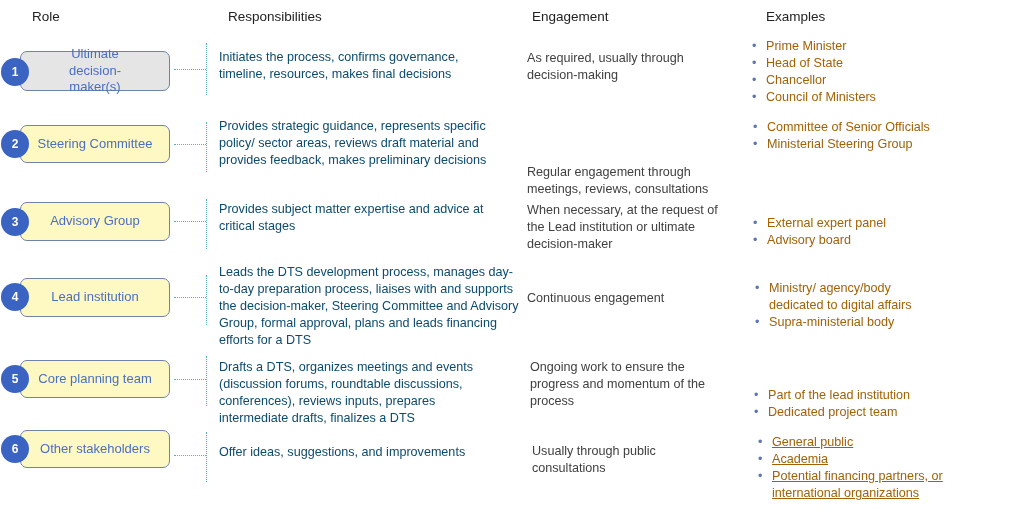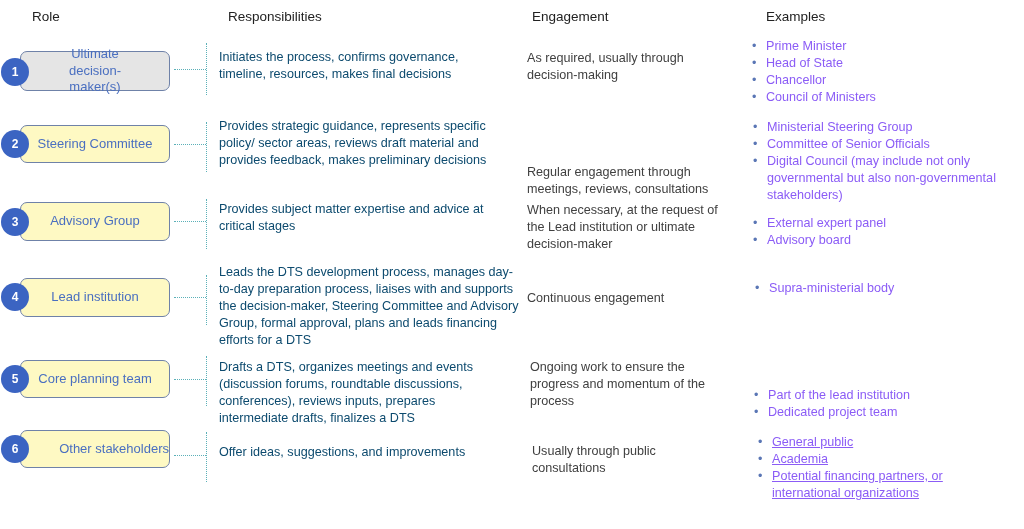--- a/index.html
+++ b/index.html
@@ -12,21 +12,21 @@
                 color: #4a6fc0; font-size: 13px; line-height: 1.3; }
     .role-box.first { background: #e5e5e5; }
     .badge { position: absolute; left: 1px; width: 28px; height: 28px; border-radius: 50%;
              background: #3b64c2; color: #fff; font-size: 12px; font-weight: bold;
              display: flex; align-items: center; justify-content: center; z-index: 2; }
     .hconn { position: absolute; left: 174px; width: 32px; border-top: 1.5px dotted #5bb0b8; }
     .vconn { position: absolute; left: 206px; border-left: 1.5px dotted #5bb0b8; }
     .resp { position: absolute; left: 219px; width: 290px; font-size: 12.6px; line-height: 17px; color: #0c4a6e; }
     .eng { position: absolute; left: 527px; width: 210px; font-size: 12.6px; line-height: 17px; color: #404040; }
     .ex { position: absolute; width: 270px; margin: 0; padding: 0; list-style: none;
-          font-size: 12.6px; line-height: 17px; color: #8b5cf6; }
+          font-size: 12.6px; line-height: 17px; color: #a16207; }
     .ex li { position: relative; padding-left: 14px; }
     .ex li::before { content: "•"; position: absolute; left: 0; color: #5a76b5; }
   </style>
 </head>
 <body>
 
 <div class="hdr" style="left:32px;">Role</div>
 <div class="hdr" style="left:228px;">Responsibilities</div>
 <div class="hdr" style="left:532px;">Engagement</div>
 <div class="hdr" style="left:766px;">Examples</div>
@@ -51,23 +51,22 @@
 <div>
   <div class="badge" style="top:130px;">2</div>
   <div class="role-box" style="top:125px;height:38px;">
     <span>Steering Committee</span>
   </div>
   <div class="hconn" style="top:144px;"></div>
   <div class="vconn" style="top:122px;height:50px;"></div>
   <div class="resp" style="top:118px;width:280px;">Provides strategic guidance, represents specific policy/ sector  areas, reviews draft material and provides feedback, makes preliminary decisions</div>
   <div class="eng" style="top:122px;width:200px;margin-top:42px;">Regular engagement through meetings, reviews, consultations</div>
   <ul class="ex" style="left:753px;top:119px;">
+    <li>Committee of Senior Officials</li>
     <li>Ministerial Steering Group</li>
-    <li>Committee of Senior Officials</li>
-    <li>Digital Council (may include not only governmental but also non-governmental stakeholders)</li>
   </ul>
 </div>
 
 <div>
   <div class="badge" style="top:208px;">3</div>
   <div class="role-box" style="top:202px;height:39px;">
     <span>Advisory Group</span>
   </div>
   <div class="hconn" style="top:221px;"></div>
   <div class="vconn" style="top:199px;height:50px;"></div>
@@ -82,20 +81,21 @@
 <div>
   <div class="badge" style="top:283px;">4</div>
   <div class="role-box" style="top:278px;height:39px;">
     <span>Lead institution</span>
   </div>
   <div class="hconn" style="top:297px;"></div>
   <div class="vconn" style="top:275px;height:50px;"></div>
   <div class="resp" style="top:264px;width:300px;">Leads the DTS development process, manages day-to-day preparation process, liaises with and supports the decision-maker, Steering Committee and Advisory Group, formal approval, plans and leads financing efforts for a DTS</div>
   <div class="eng" style="top:290px;">Continuous engagement</div>
   <ul class="ex" style="left:755px;top:280px;width:175px;">
+    <li>Ministry/ agency/body dedicated to digital affairs</li>
     <li>Supra-ministerial body</li>
   </ul>
 </div>
 
 <div>
   <div class="badge" style="top:365px;">5</div>
   <div class="role-box" style="top:360px;height:38px;">
     <span>Core planning team</span>
   </div>
   <div class="hconn" style="top:379px;"></div>
@@ -103,21 +103,21 @@
   <div class="resp" style="top:359px;width:275px;">Drafts a DTS, organizes meetings and events (discussion forums, roundtable discussions, conferences), reviews inputs, prepares intermediate drafts, finalizes a DTS</div>
   <div class="eng" style="top:359px;width:195px;left:530px;">Ongoing work to ensure the progress and momentum of the process</div>
   <ul class="ex" style="left:754px;top:359px;margin-top:28px;">
     <li>Part of the lead institution</li>
     <li>Dedicated project team</li>
   </ul>
 </div>
 
 <div>
   <div class="badge" style="top:435px;">6</div>
-  <div class="role-box" style="top:430px;height:38px;justify-content:flex-end;">
+  <div class="role-box" style="top:430px;height:38px;">
     <span>Other stakeholders</span>
   </div>
   <div class="hconn" style="top:455px;"></div>
   <div class="vconn" style="top:432px;height:50px;"></div>
   <div class="resp" style="top:444px;">Offer ideas, suggestions, and improvements</div>
   <div class="eng" style="top:443px;width:160px;left:532px;">Usually through public consultations</div>
   <ul class="ex" style="left:758px;top:434px;width:215px;text-decoration:underline;">
     <li>General public</li>
     <li>Academia</li>
     <li>Potential financing partners, or international organizations</li>

